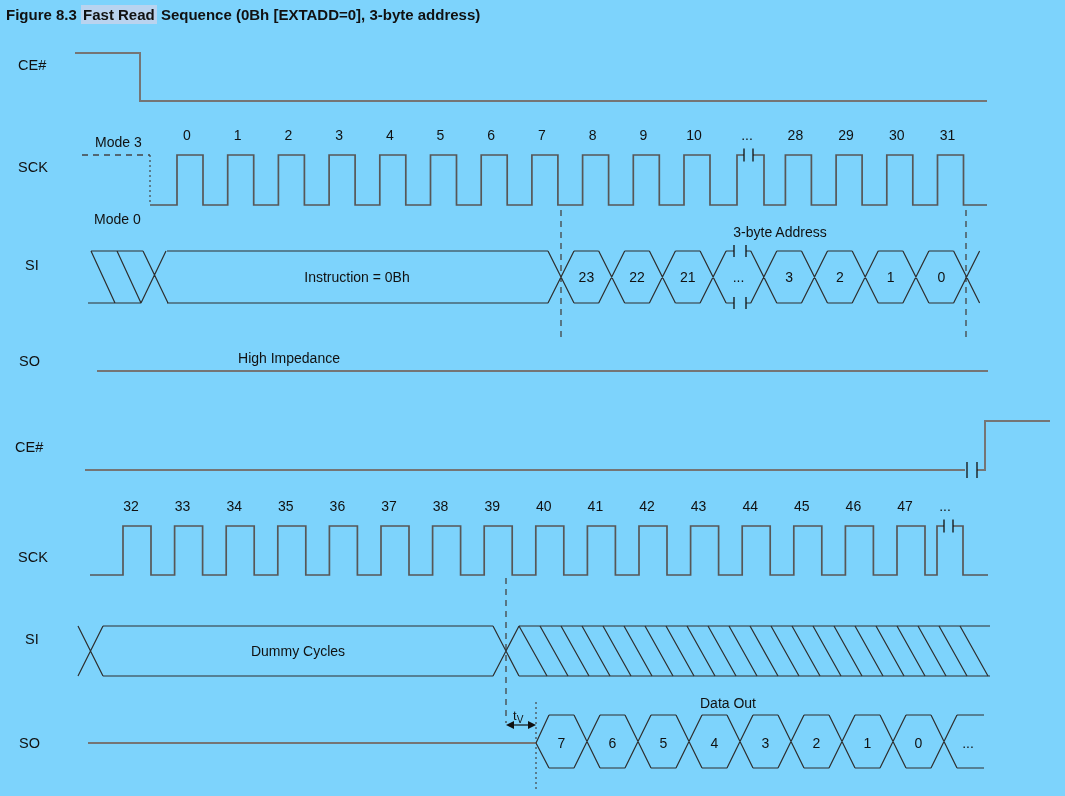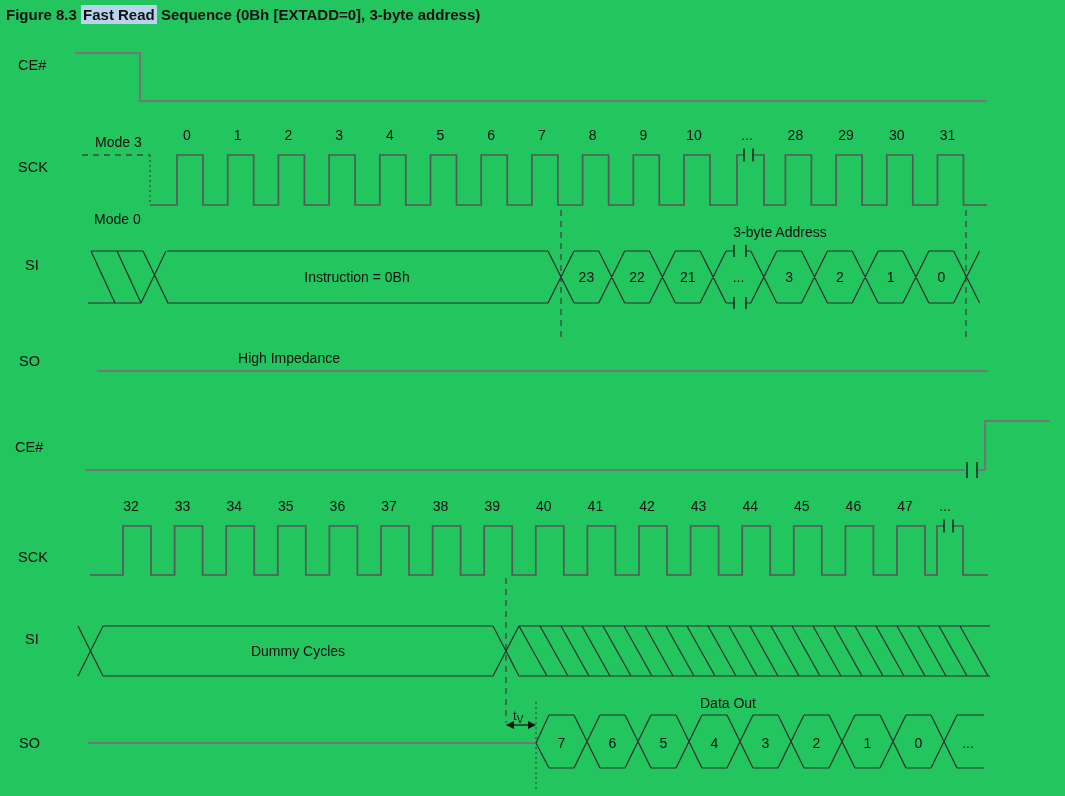--- a/index.html
+++ b/index.html
@@ -1,16 +1,16 @@
 <!DOCTYPE html>
 <html><head>
 <meta charset="utf-8">
 <style>
   html,body{margin:0;padding:0;background:#ffffff;}
-  .page{position:relative;width:1065px;height:796px;background:#22c55e;overflow:hidden;
+  .page{position:relative;width:1065px;height:796px;background:#7dd3fc;overflow:hidden;
         font-family:"Liberation Sans", sans-serif;color:#111;}
   .title{position:absolute;left:6px;top:6px;font-size:15px;font-weight:bold;white-space:nowrap;}
   .hl{background:#b9d3ef;padding:1px 2px;}
   svg{position:absolute;left:0;top:0;}
   svg text{font-family:"Liberation Sans", sans-serif;fill:#111;}
   .t14{font-size:14px;}
   .lbl{font-size:14.5px;}
   .tvt{font-size:13px;}
   .sub{font-size:10px;}
   .wave{stroke:#757575;stroke-width:2;fill:none;}

